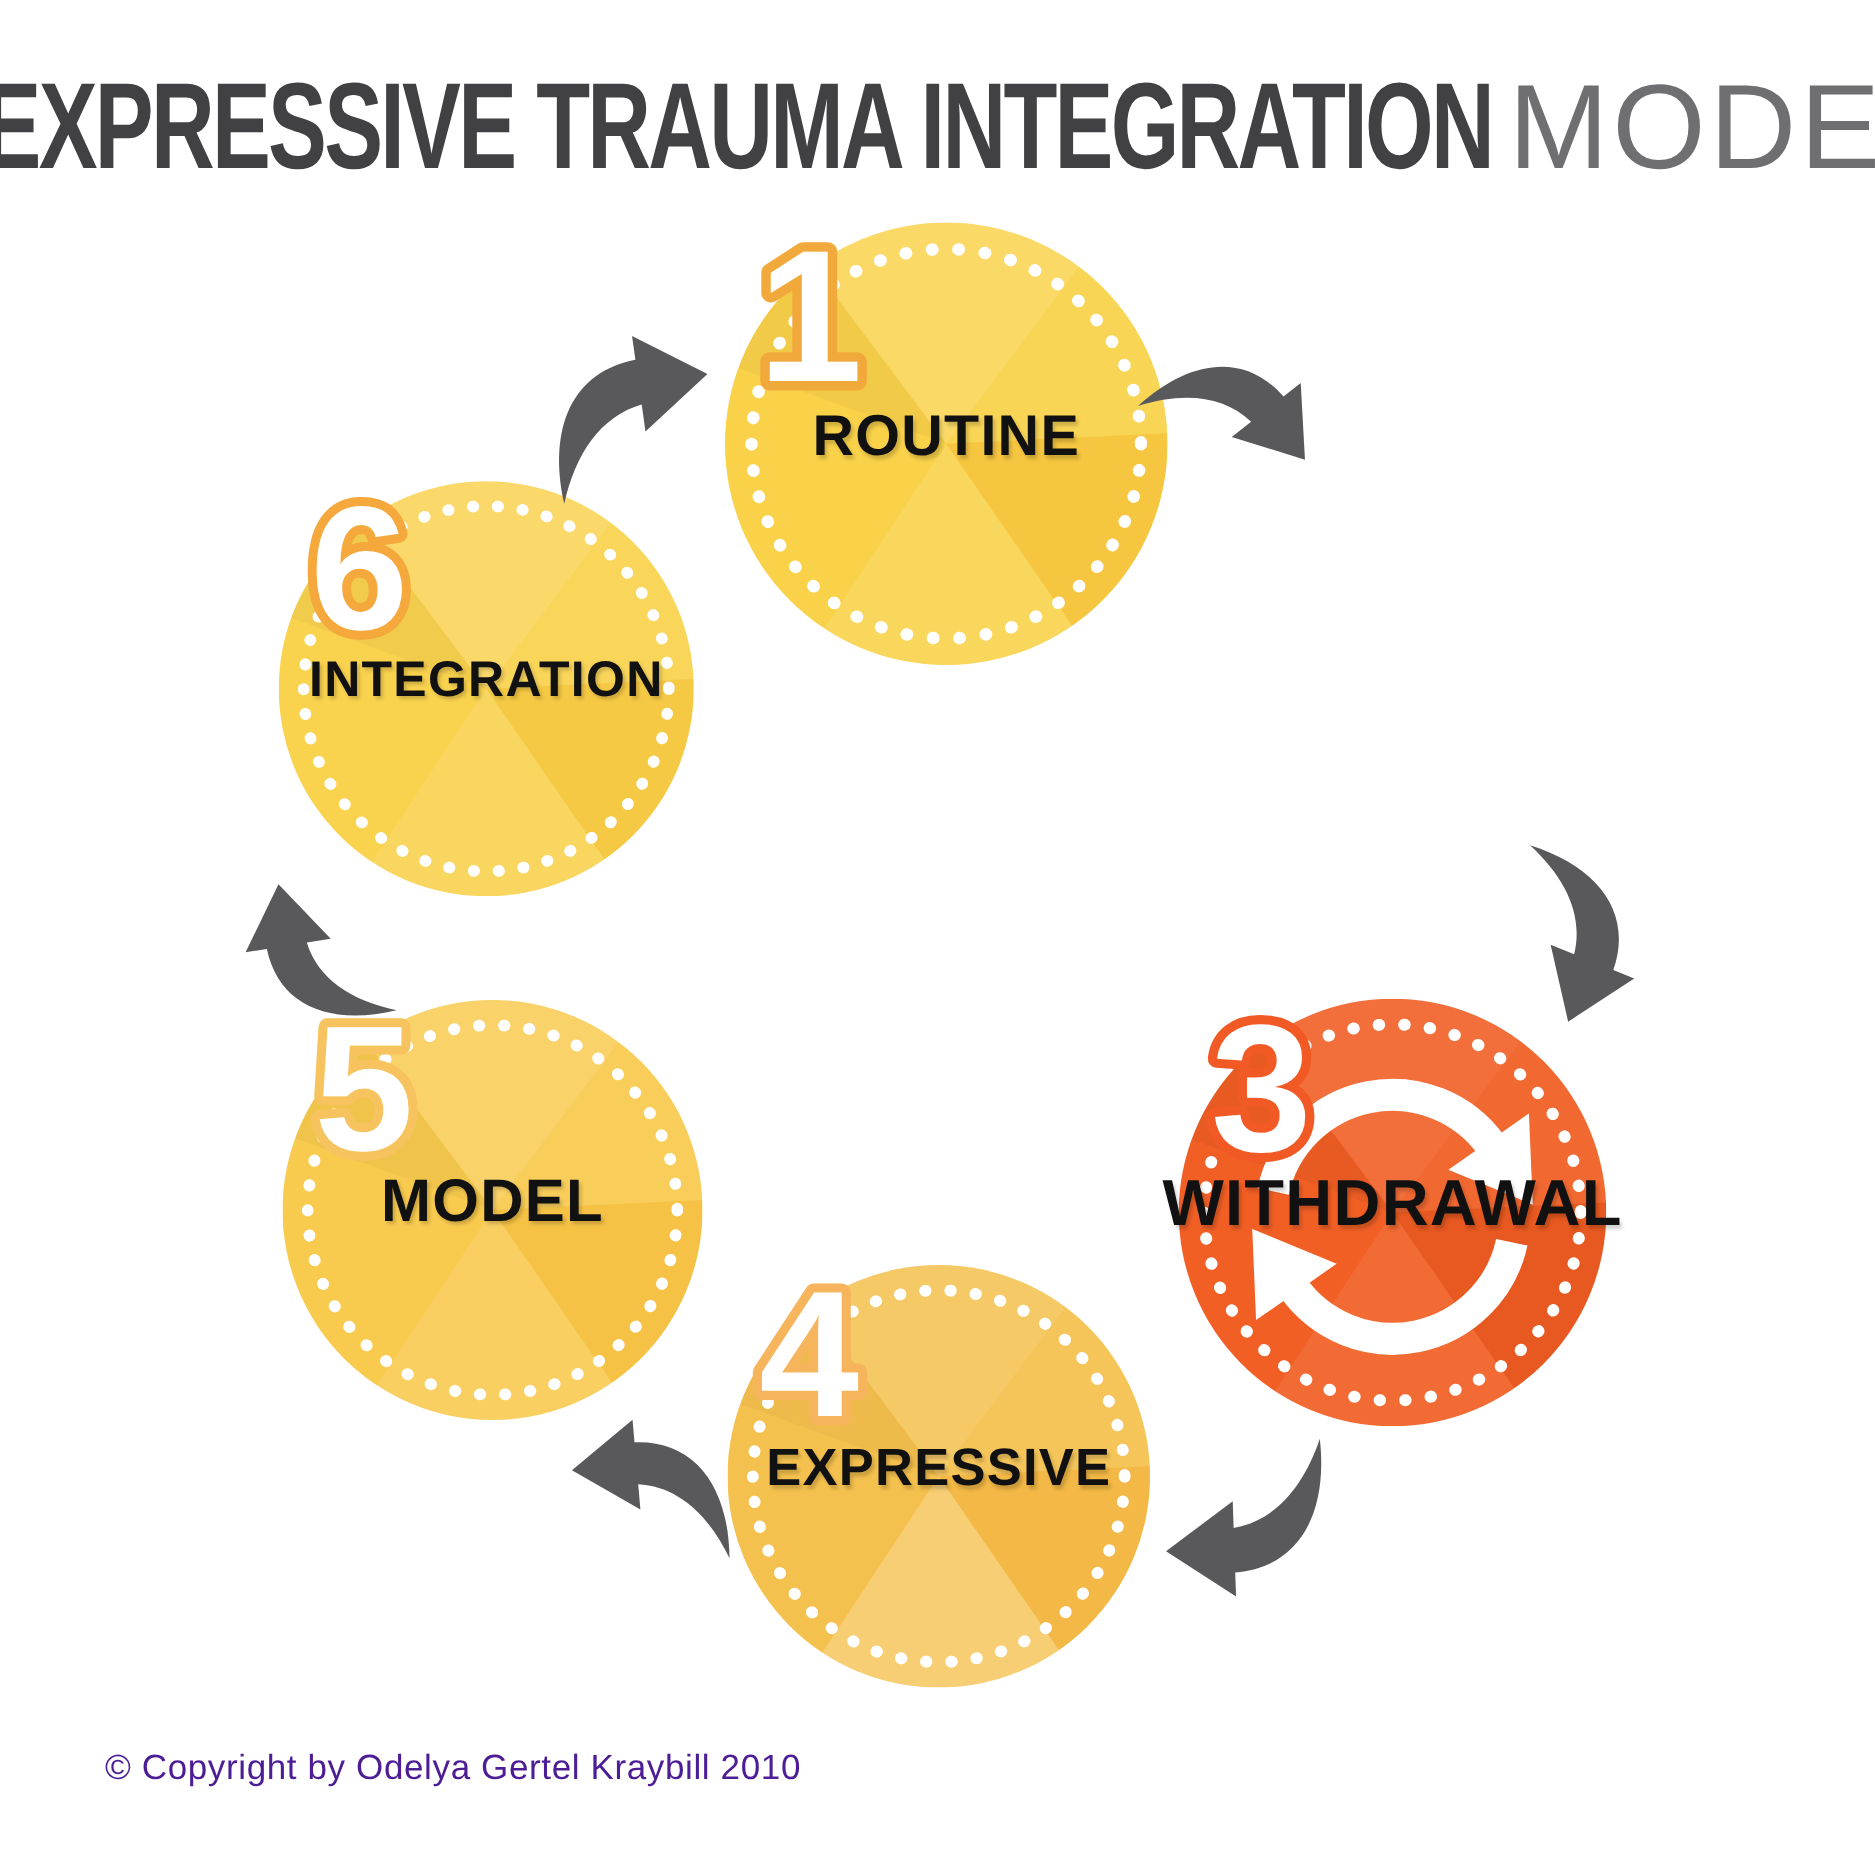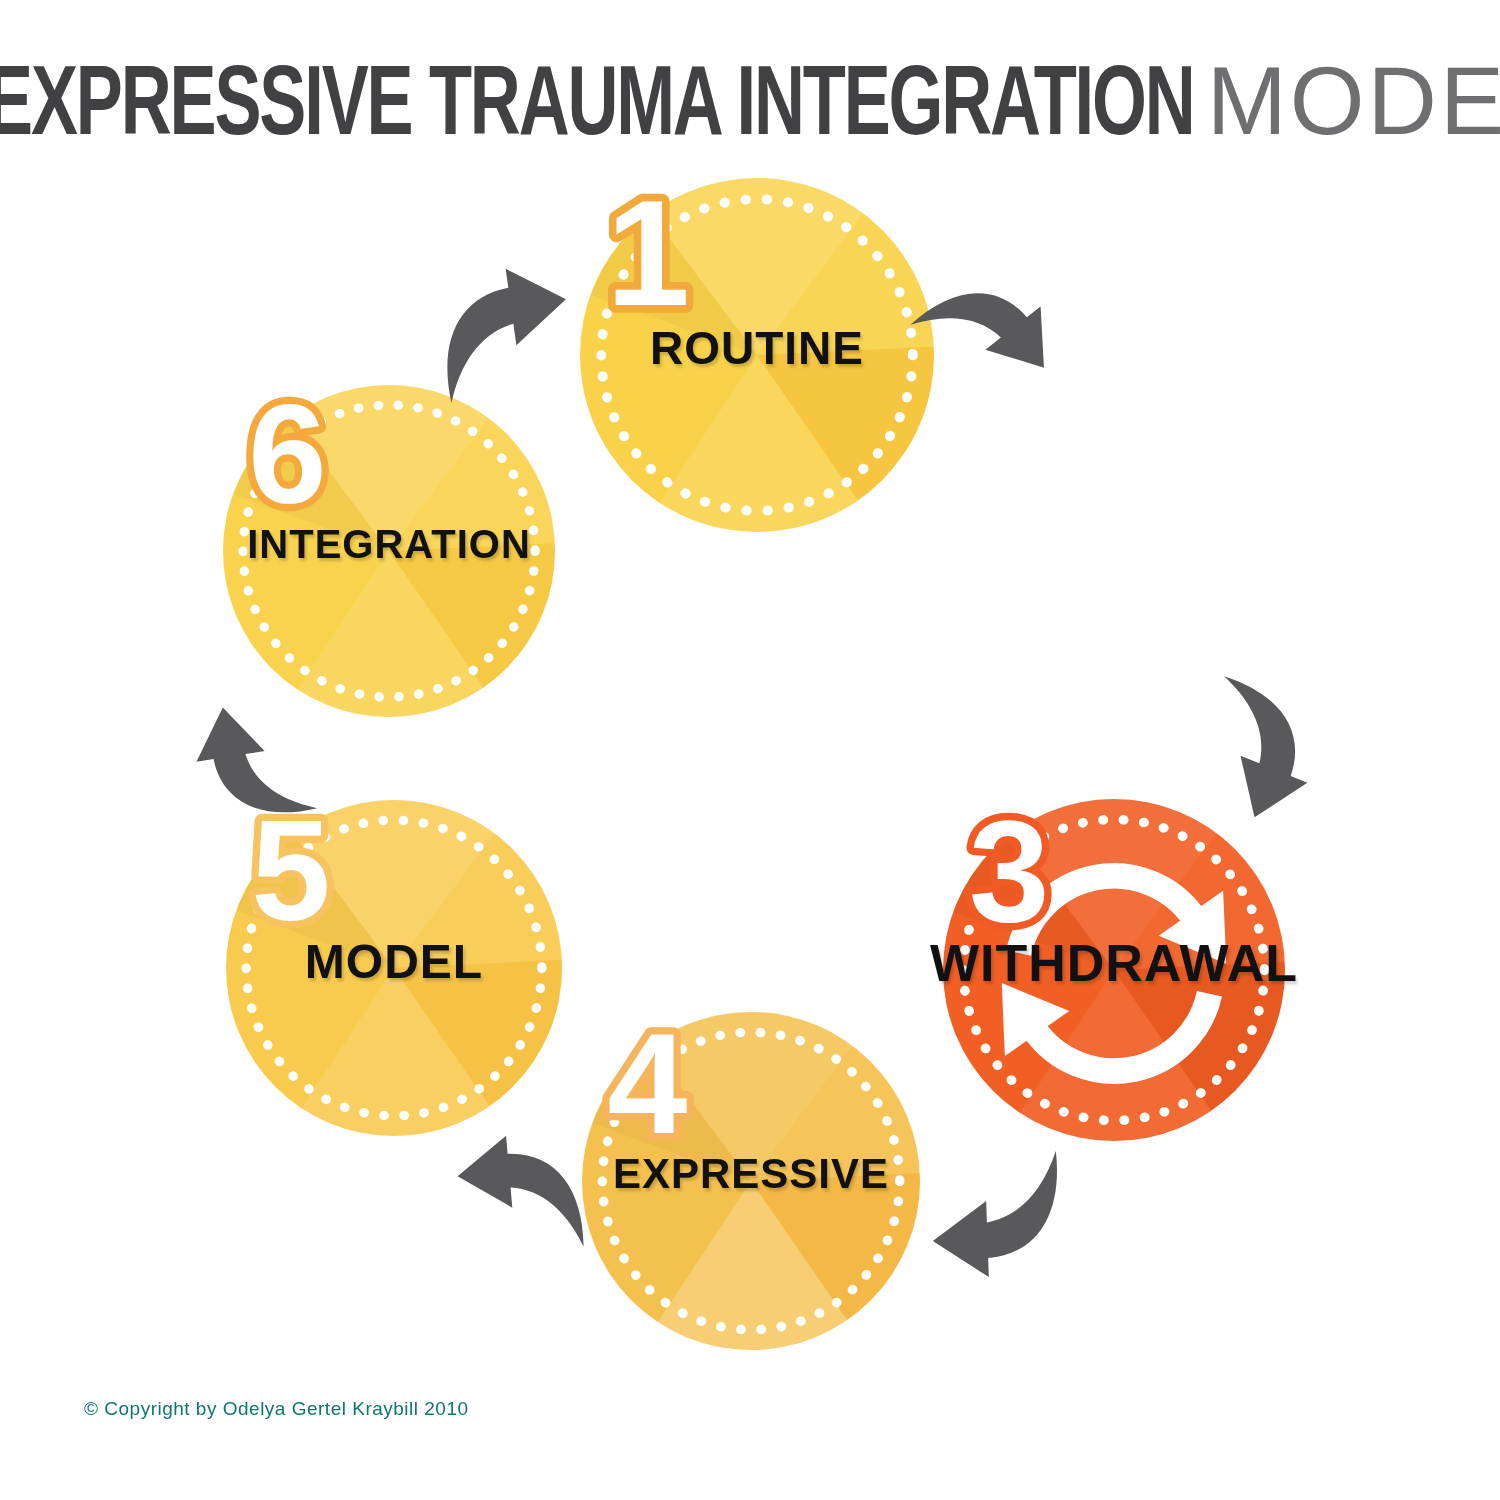--- a/index.html
+++ b/index.html
@@ -47,21 +47,21 @@
   
   .carrow { position:absolute; overflow:visible; }
   .arrow-a { left:430px;  top:262px;  width:152px; height:140px; transform:rotate(-8deg); }
   .arrow-b { left:922px;  top:272px;  width:138px; height:127px; transform:rotate(52deg); }
   .arrow-c { left:1185px; top:688px;  width:142px; height:131px; transform:rotate(112deg); }
   .arrow-d { left:920px;  top:1146px; width:150px; height:138px; transform:rotate(178deg); }
   .arrow-e { left:448px;  top:1128px; width:142px; height:131px; transform:scaleX(-1) rotate(5deg); }
   .arrow-f { left:185px;  top:698px;  width:136px; height:125px; transform:rotate(-99deg); }
 
   
-  .copyright { position:absolute; left:84px; top:1398px; font-size:19px; color:#0f766e; letter-spacing:0.5px; }
+  .copyright { position:absolute; left:84px; top:1398px; font-size:28px; color:#4c1d95; letter-spacing:0.5px; }
 </style>
 </head>
 <body>
 
 <div class="canvas">
 
   <div class="title">
     <div class="title-scale">
       <span class="title-main">EXPRESSIVE TRAUMA INTEGRATION</span><span class="title-suffix">MODEL</span>
     </div>

